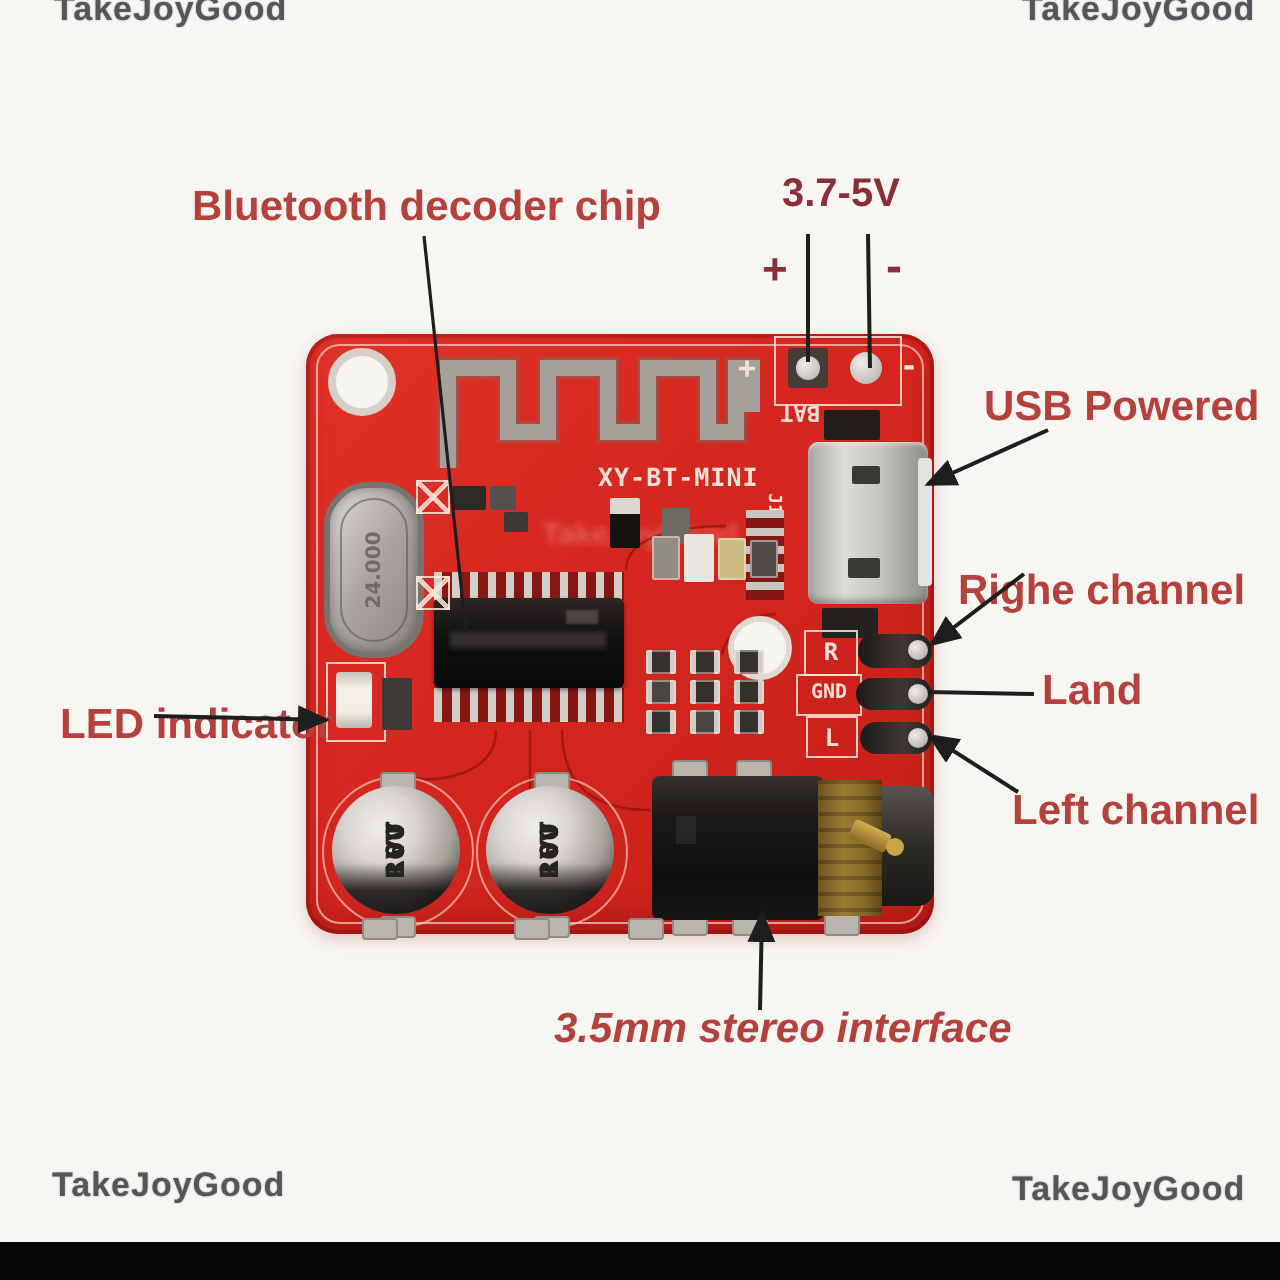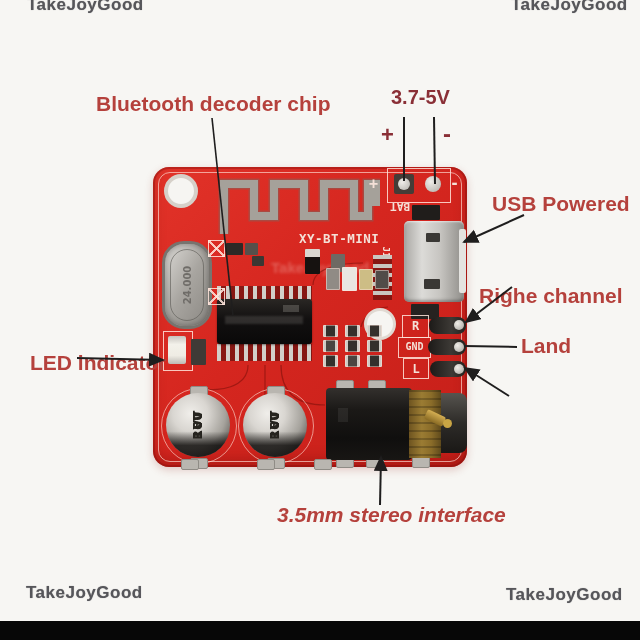--- a/index.html
+++ b/index.html
@@ -214,20 +214,21 @@
     <div class="tab" style="left:161px;top:292px;width:16px;height:9px;"></div>
   </div>
 
   <div class="lbl" style="left:96px;top:92px;">Bluetooth decoder chip</div>
   <div class="lbl dark" style="left:391px;top:86px;font-size:20px;">3.7-5V</div>
   <div class="lbl dark" style="left:381px;top:122px;font-size:22px;font-weight:bold;">+</div>
   <div class="lbl dark" style="left:443px;top:120px;font-size:24px;font-weight:bold;">-</div>
   <div class="lbl" style="left:492px;top:192px;">USB Powered</div>
   <div class="lbl" style="left:479px;top:260px;margin-top:24px;">Righe channel</div>
   <div class="lbl" style="left:521px;top:334px;">Land</div>
+  <div class="lbl" style="left:506px;top:394px;">Left channel</div>
   <div class="lbl" style="left:30px;top:329px;margin-top:22px;">LED indicator</div>
   <div class="lbl" style="left:277px;top:503px;font-style:italic;">3.5mm stereo interface</div>
 
   <svg id="arrows" width="640" height="640" viewBox="0 0 640 640">
     <defs>
       <marker id="ah" markerWidth="9" markerHeight="8" refX="7" refY="3.5" orient="auto">
         <path d="M0,0 L8,3.5 L0,7 Z" fill="#1f1e1e"></path>
       </marker>
     </defs>
     <g stroke="#1f1e1e" stroke-width="2" fill="none">

